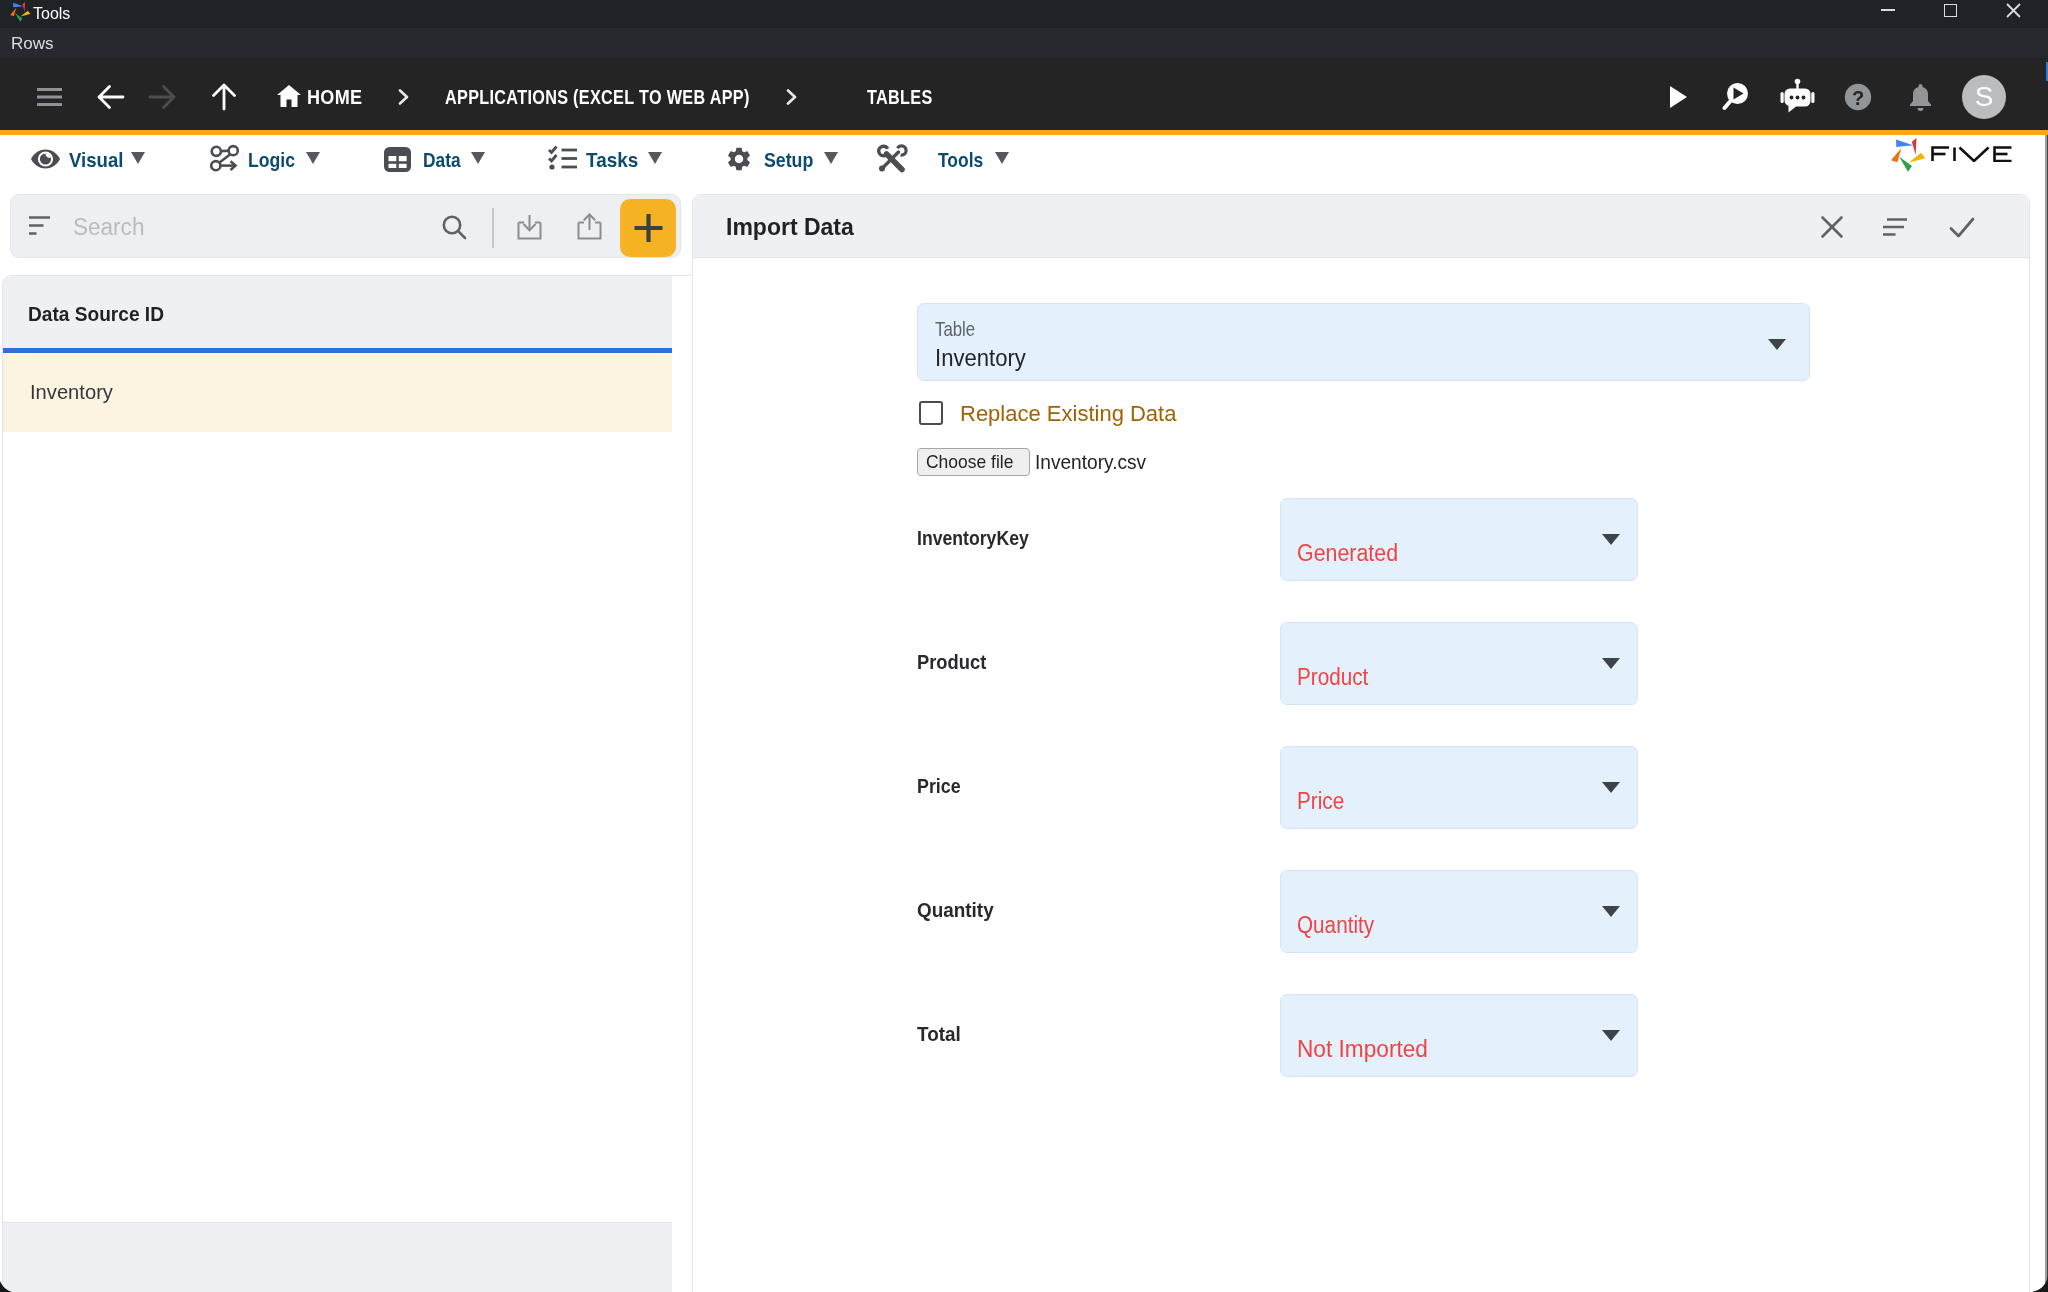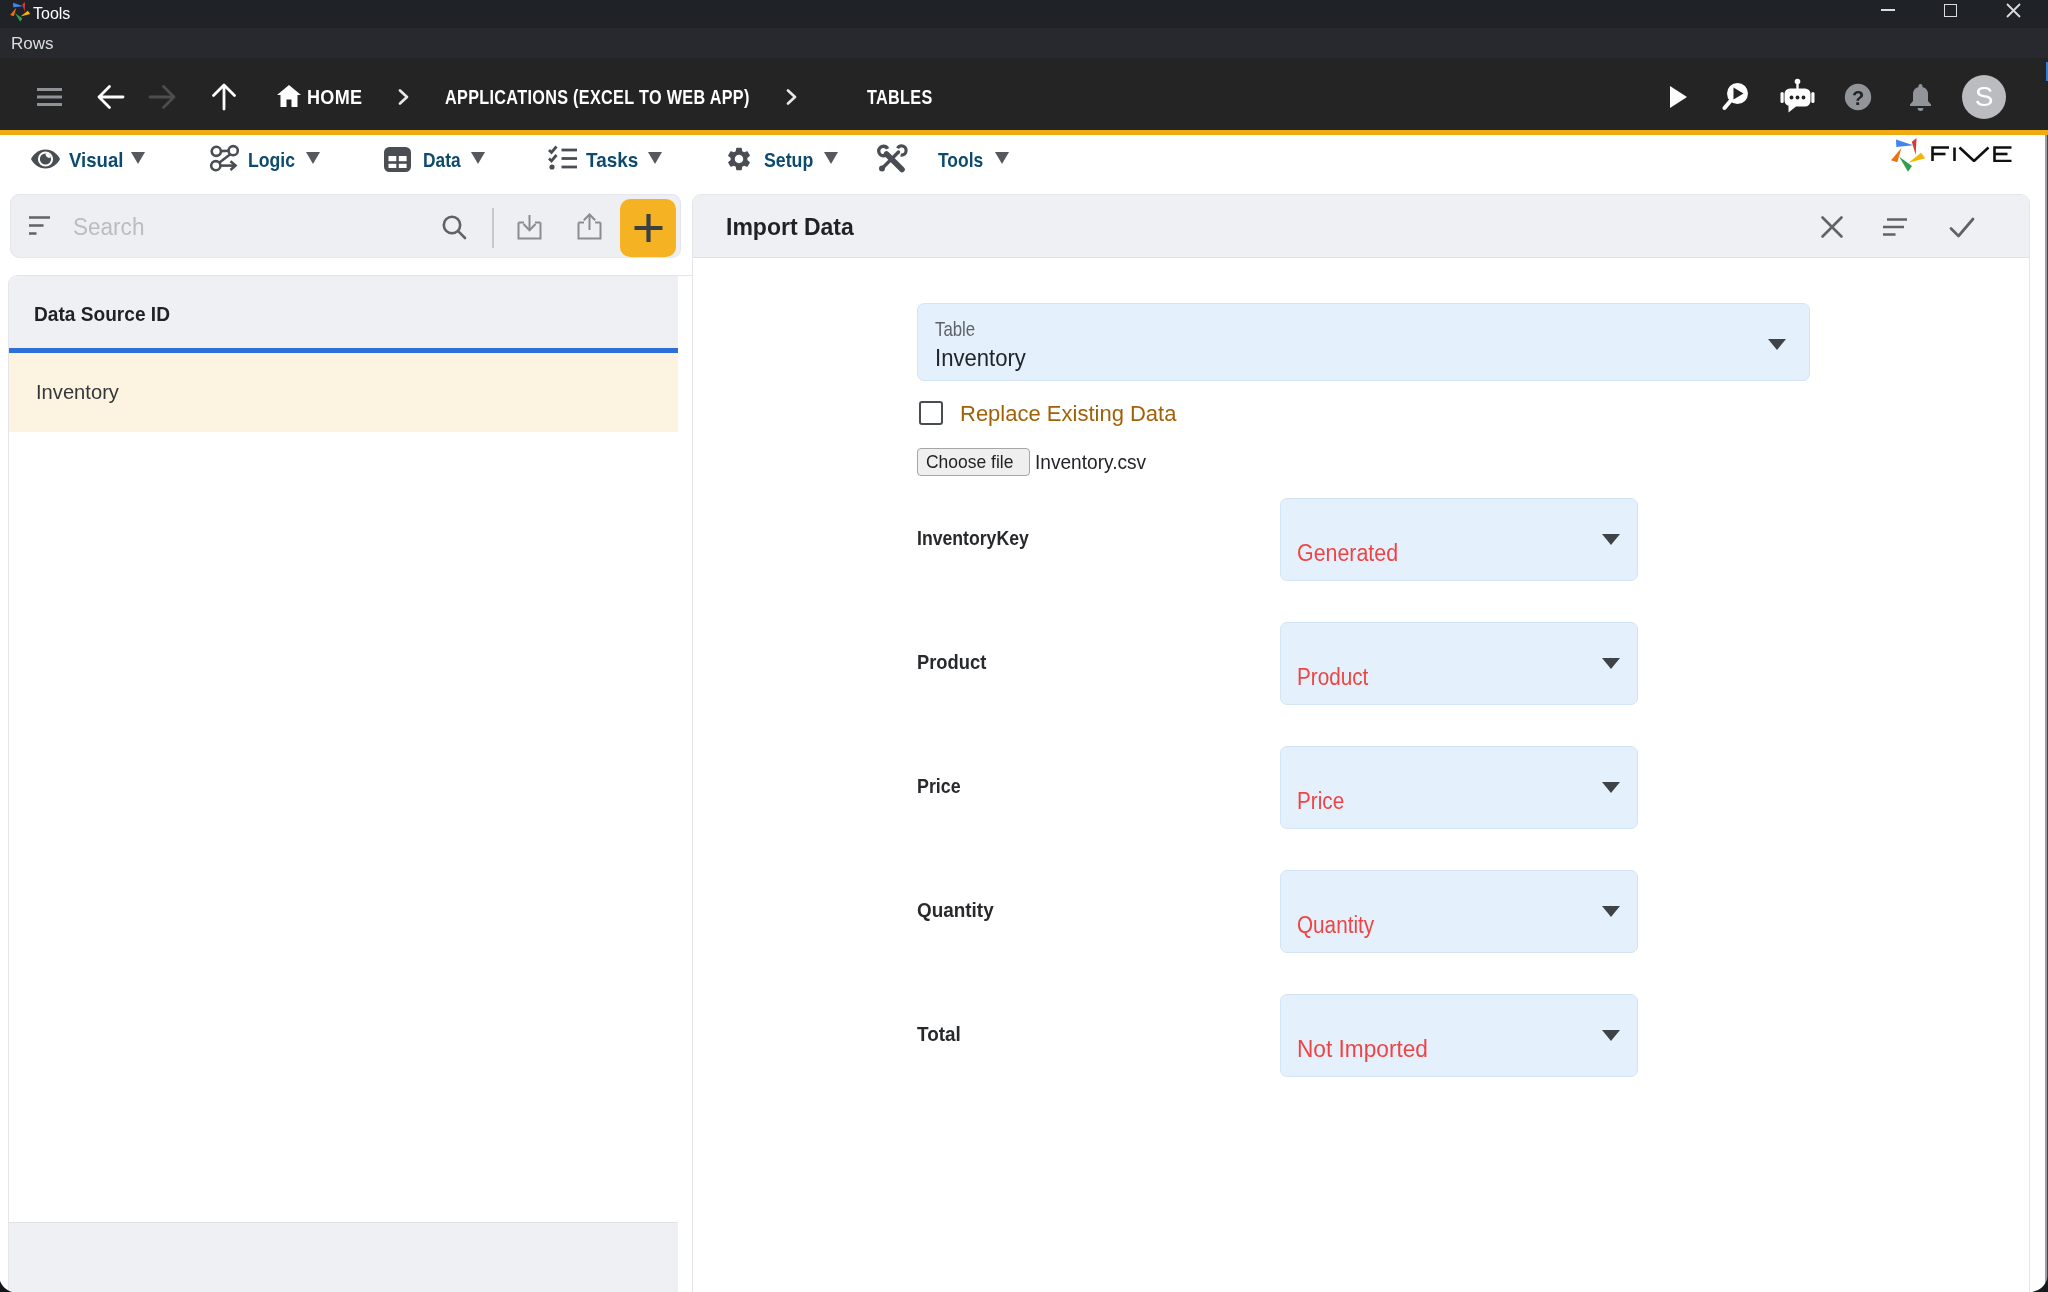--- a/index.html
+++ b/index.html
@@ -9,21 +9,21 @@
 #titlebar{left:0;top:0;width:2048px;height:28px;background:#1f2226}
 #filebar{left:0;top:28px;width:2048px;height:30px;background:#27292e}
 #toolbar{left:0;top:58px;width:2048px;height:72px;background:#242424}
 #yellowline{left:0;top:130px;width:2048px;height:5px;background:#F1AB11}
 #menurow{left:0;top:135px;width:2048px;height:52px;background:#fff}
 .crumb{position:absolute;top:86px;color:#fff;font-size:20px;font-weight:bold;letter-spacing:.4px;white-space:nowrap}
 .mlabel{position:absolute;top:148px;color:#0c4a6e;font-size:21px;font-weight:bold;white-space:nowrap}
 .card{position:absolute;background:#fff;border:1px solid #e4e6e9;border-radius:9px}
 .ghead{background:#eef0f3}
 #searchcard{left:10px;top:194px;width:671px;height:64px;background:#edeff2;border:1px solid #e4e6e9;border-radius:9px}
-#listcard{left:8px;top:275px;width:701px;height:1017px;border-bottom:none;border-radius:9px 9px 0 0;overflow:hidden}
+#listcard{left:2px;top:275px;width:701px;height:1017px;border-bottom:none;border-radius:9px 9px 0 0;overflow:hidden}
 #rightcard{left:692px;top:194px;width:1338px;height:1098px;border-bottom:none;border-radius:9px 9px 0 0;overflow:hidden}
 .selbox{position:absolute;background:#e4f1fc;border:1px solid #d3e5f5;border-radius:7px}
 .selcaret{position:absolute;width:0;height:0;border-left:9px solid transparent;border-right:9px solid transparent;border-top:11px solid #3f4347}
 .flabel{position:absolute;color:#27292c;font-size:21px;font-weight:bold;white-space:nowrap}
 .fvalue{position:absolute;color:#ef4444;font-size:23px;white-space:nowrap}
 .mcaret{position:absolute;width:0;height:0;border-left:7.5px solid transparent;border-right:7.5px solid transparent;border-top:12px solid #55595e}
 </style>
 </head>
 <body>
 <div class="abs" id="titlebar"></div>

